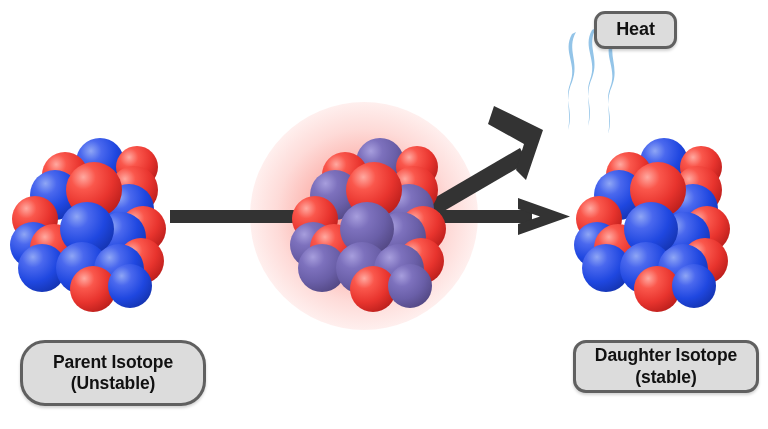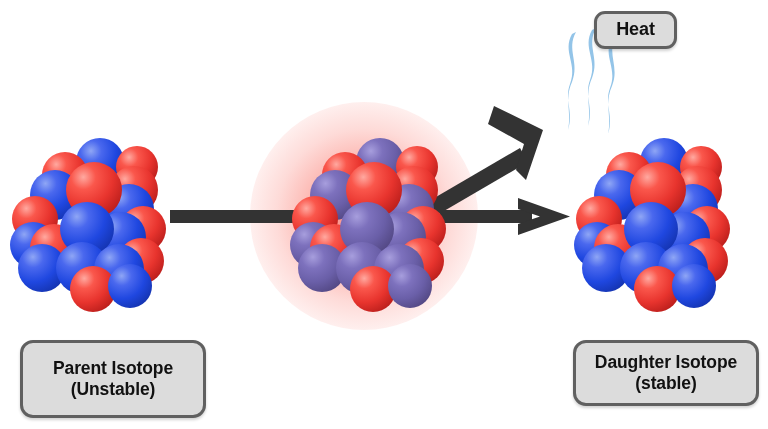--- a/index.html
+++ b/index.html
@@ -195,27 +195,27 @@
     <div class="nucleon n-red" style="left:14px;  top:84px;  width:48px; height:48px;"></div>
     <div class="nucleon n-blue" style="left:44px;  top:62px;  width:54px; height:54px;"></div>
     <div class="nucleon n-blue" style="left:2px;   top:104px; width:48px; height:48px;"></div>
     <div class="nucleon n-red" style="left:102px; top:98px;  width:46px; height:46px;"></div>
     <div class="nucleon n-blue" style="left:40px;  top:102px; width:52px; height:52px;"></div>
     <div class="nucleon n-blue" style="left:78px;  top:104px; width:50px; height:50px;"></div>
     <div class="nucleon n-red" style="left:54px;  top:126px; width:46px; height:46px;"></div>
     <div class="nucleon n-blue" style="left:92px;  top:124px; width:44px; height:44px;"></div>
   </div>
 
-  <div class="label-box" style="left:20px; top:340px; width:186px; height:78px; font-size:17.5px;">
+  <div class="label-box" style="left:20px; top:340px; width:186px; height:66px; font-size:17.5px;border-radius:25px;">
     <span class="lb-text">Parent Isotope
 (Unstable)</span>
   </div>
 
 
-  <div class="label-box" style="left:573px; top:340px; width:186px; height:66px; font-size:17.5px;">
+  <div class="label-box" style="left:573px; top:340px; width:186px; height:53px; font-size:17.5px;">
     <span class="lb-text">Daughter Isotope
 (stable)</span>
   </div>
 
   <div class="label-box small" style="left:594px; top:11px; width:83px; height:38px; font-size:18px;">
     <span class="lb-text">Heat</span>
   </div>
 
 </div>
 

